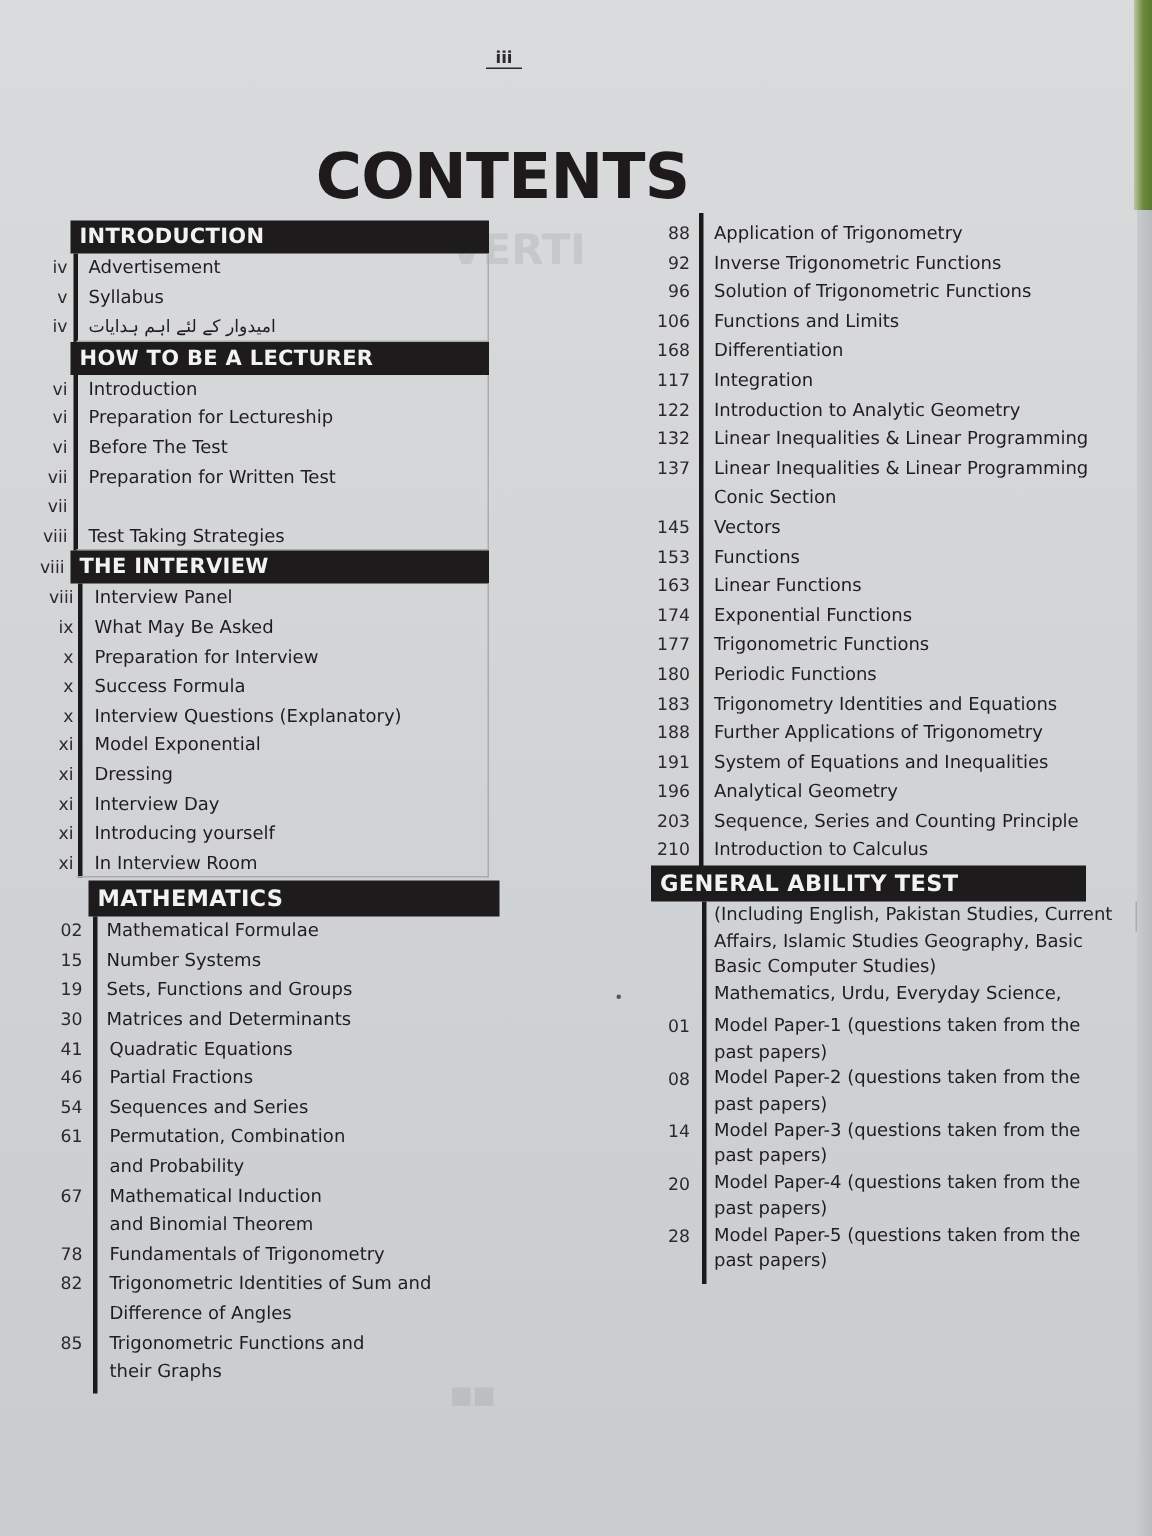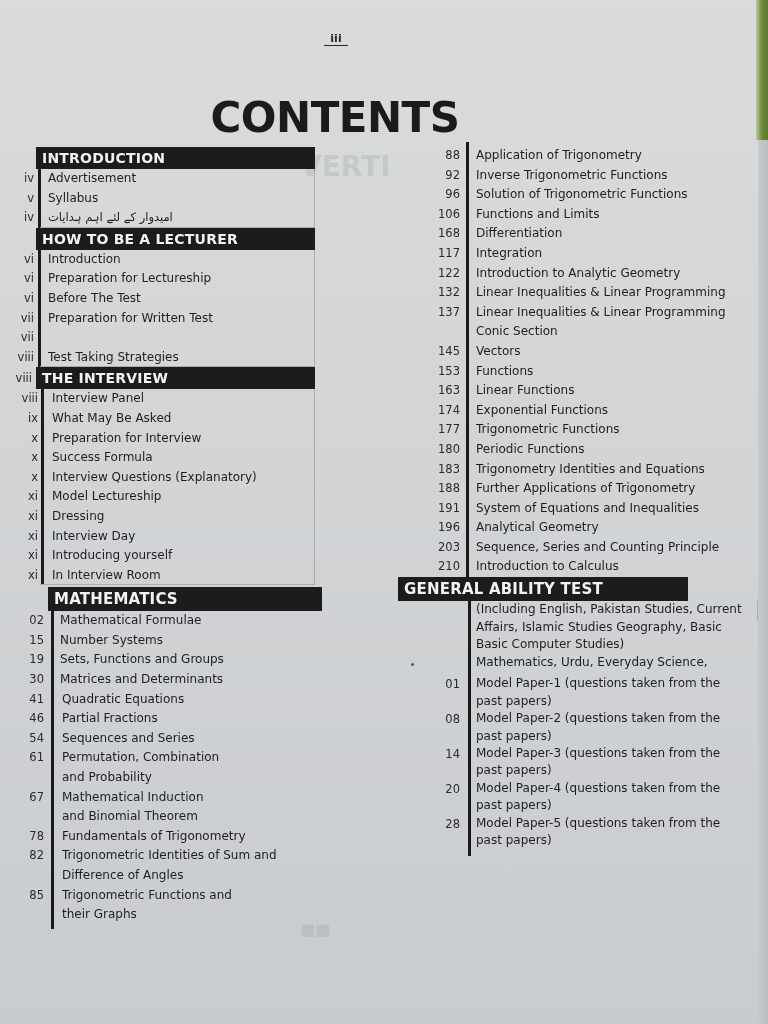--- a/index.html
+++ b/index.html
@@ -26,21 +26,21 @@
       position: absolute; left: 324px; top: 34px; width: 24px; text-align: center;
       font-size: 11px; font-weight: bold; color: #2a282a;
       border-bottom: 1px solid #2a282a; line-height: 10px; padding-bottom: 1px;
     }
     .title {
       position: absolute; left: 190px; top: 93px; width: 290px; text-align: center;
       font-family: "DejaVu Sans", sans-serif; font-weight: bold;
       font-size: 42px; letter-spacing: -0.5px; color: #1e1a1c;
     }
     .col { position: absolute; }
-    .col-left { left: 0; top: 147px; width: 330px; }
+    .col-left { left: 11px; top: 147px; width: 330px; }
     .col-right { left: 398px; top: 146px; width: 340px; }
 
     .vbar { position: absolute; width: 3px; background: #1a1a1a; }
 
     .section-header {
       background: #1d1b1c; color: #f2f2f2;
       font-weight: bold; font-size: 14px; letter-spacing: 0.2px;
       height: 22px; line-height: 22px; padding-left: 6px;
       position: relative;
     }
@@ -63,21 +63,21 @@
       border-right: 1px solid #a9abad; border-bottom: 1px solid #a9abad;
       pointer-events: none;
     }
     .col-left .vbar { left: 38px; top: 0; bottom: 0; }
     .col-left .entry { padding-left: 8px; }
 
     
     .col-right .pg { width: 34px; }
     .col-right .vbar { left: 34px; }
     .col-right .entry { padding-left: 10px; }
-    .col-right .section-header { width: 290px; font-size: 15px; height: 24px; line-height: 24px; }
+    .col-right .section-header { margin-left: 36px; width: 290px; font-size: 15px; height: 24px; line-height: 24px; }
     .col-right .box { position: relative; margin-left: 34px; }
     .col-right .box-border {
       position: absolute; left: 37px; top: 0; bottom: 0; width: 289px;
       border-right: 1px solid #a9abad; pointer-events: none;
     }
     .urdu-wrap { direction: rtl; display: inline-block; font-size: 11.5px; }
     .ghost {
       position: absolute; color: rgba(120,125,130,0.18); font-weight: bold;
       pointer-events: none;
     }
@@ -192,21 +192,21 @@
       </div>
       <div class="row">
         <span class="pg" style="width:44px;">x</span>
         <span class="entry">
             <span class="line">Interview Questions (Explanatory)</span>
           </span>
       </div>
       <div class="row">
         <span class="pg" style="width:44px;">xi</span>
         <span class="entry">
-            <span class="line">Model Lectureship</span>
+            <span class="line">Model Exponential</span>
           </span>
       </div>
       <div class="row">
         <span class="pg" style="width:44px;">xi</span>
         <span class="entry">
             <span class="line">Dressing</span>
           </span>
       </div>
       <div class="row">
         <span class="pg" style="width:44px;">xi</span>

